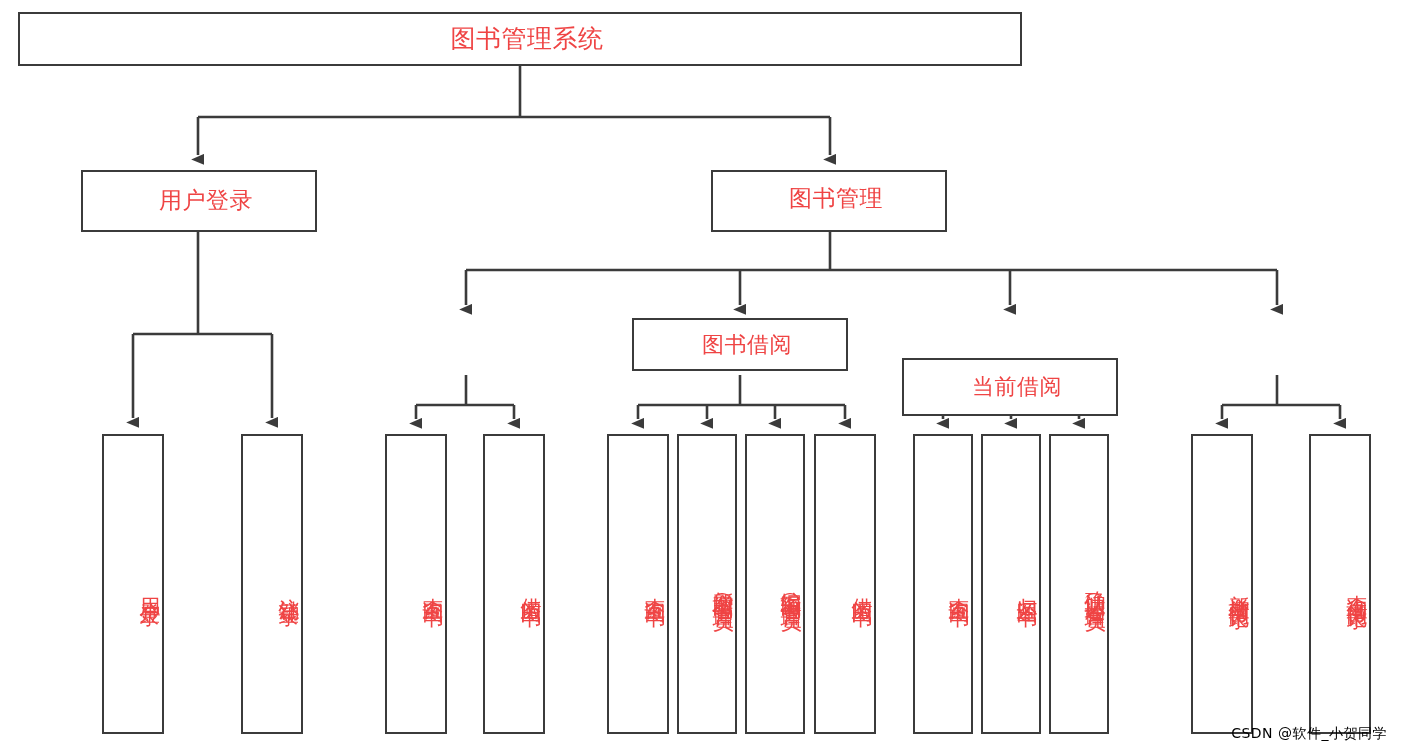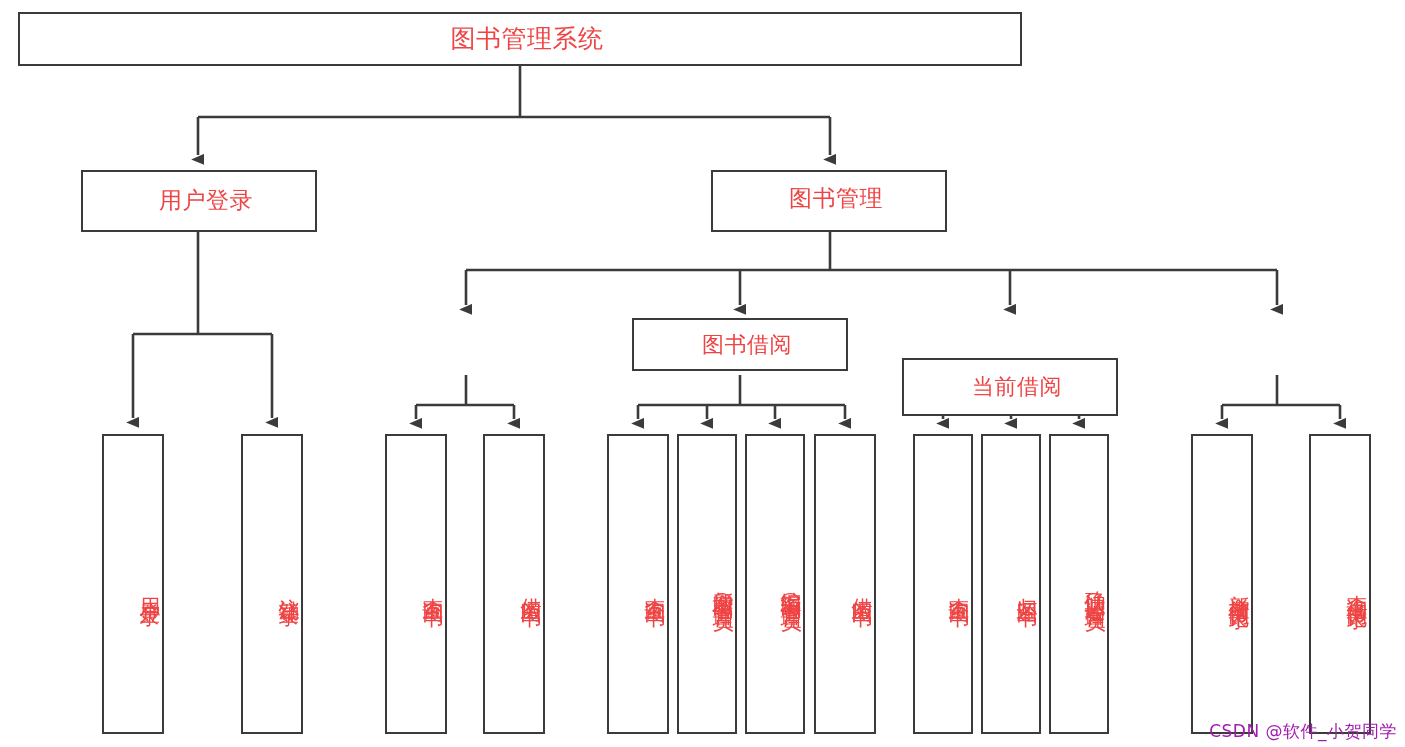--- a/index.html
+++ b/index.html
@@ -52,24 +52,24 @@
     writing-mode: vertical-rl;
     text-orientation: upright;
     display: block;
   }
   #title-node  { font-size: 25px; }
   .lvl2        { font-size: 23px; }
   .lvl3        { font-size: 22px; }
   .leaf        { font-size: 21px; }
   #watermark {
     position: absolute;
-    right: 8px;
+    right: 18px;
     bottom: 4px;
-    font-size: 17px;
-    color: #a21caf;
+    font-size: 14px;
+    color: #000000;
     letter-spacing: 0.5px;
     white-space: nowrap;
   }
 </style>
 </head>
 <body>
 
 <div id="canvas">
 
   <svg id="wires" viewBox="0 0 1405 747" xmlns="http://www.w3.org/2000/svg">

